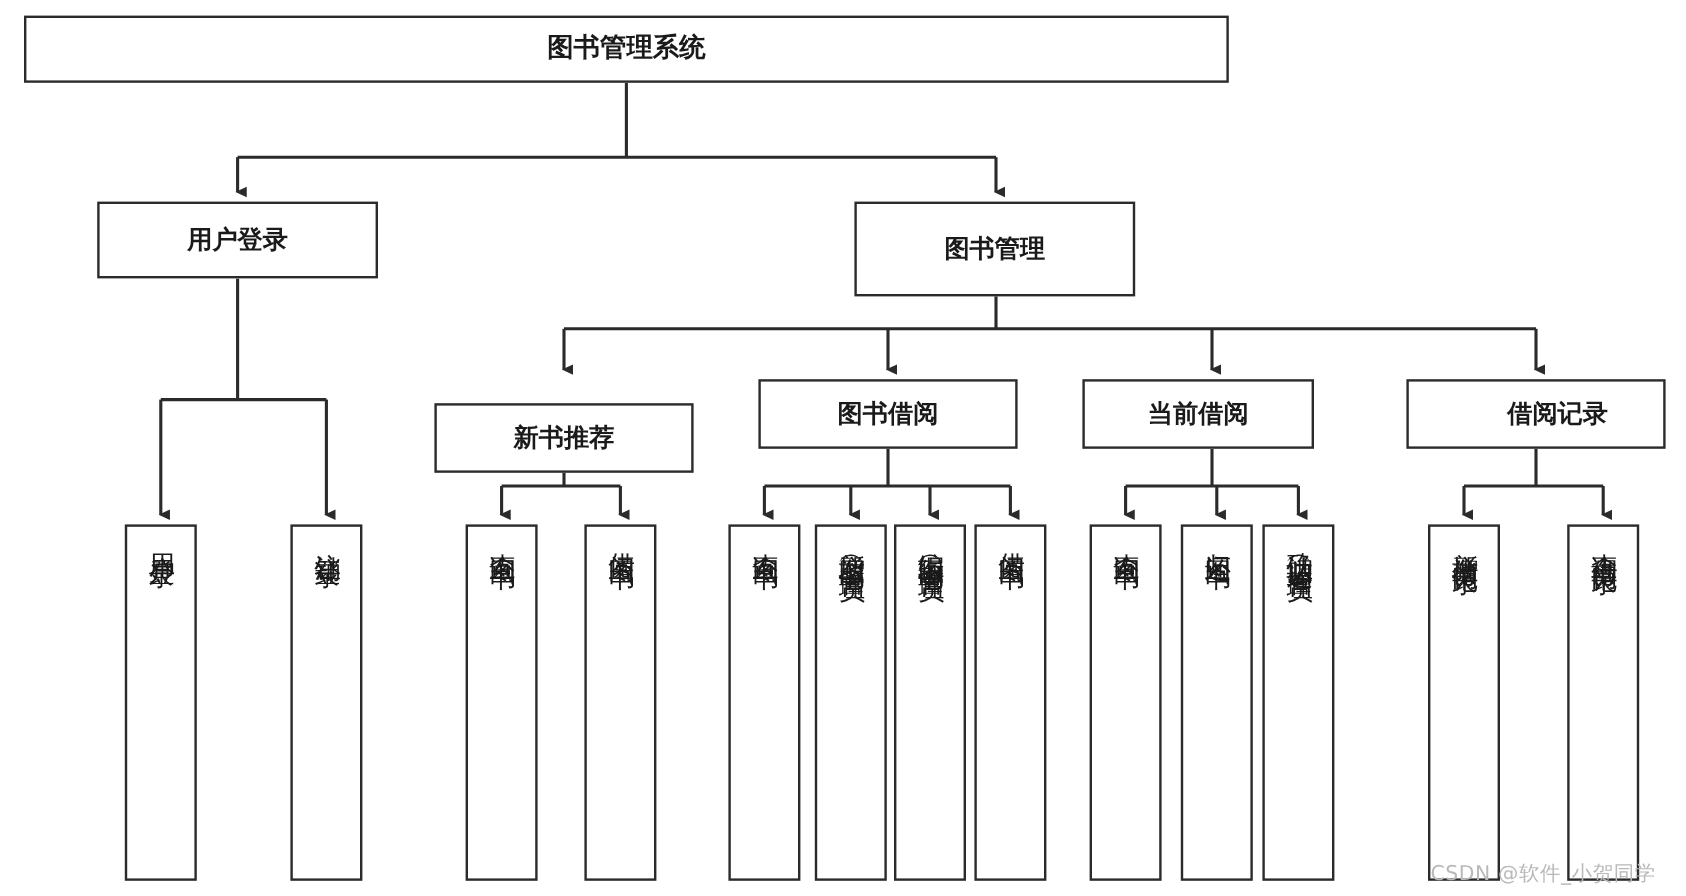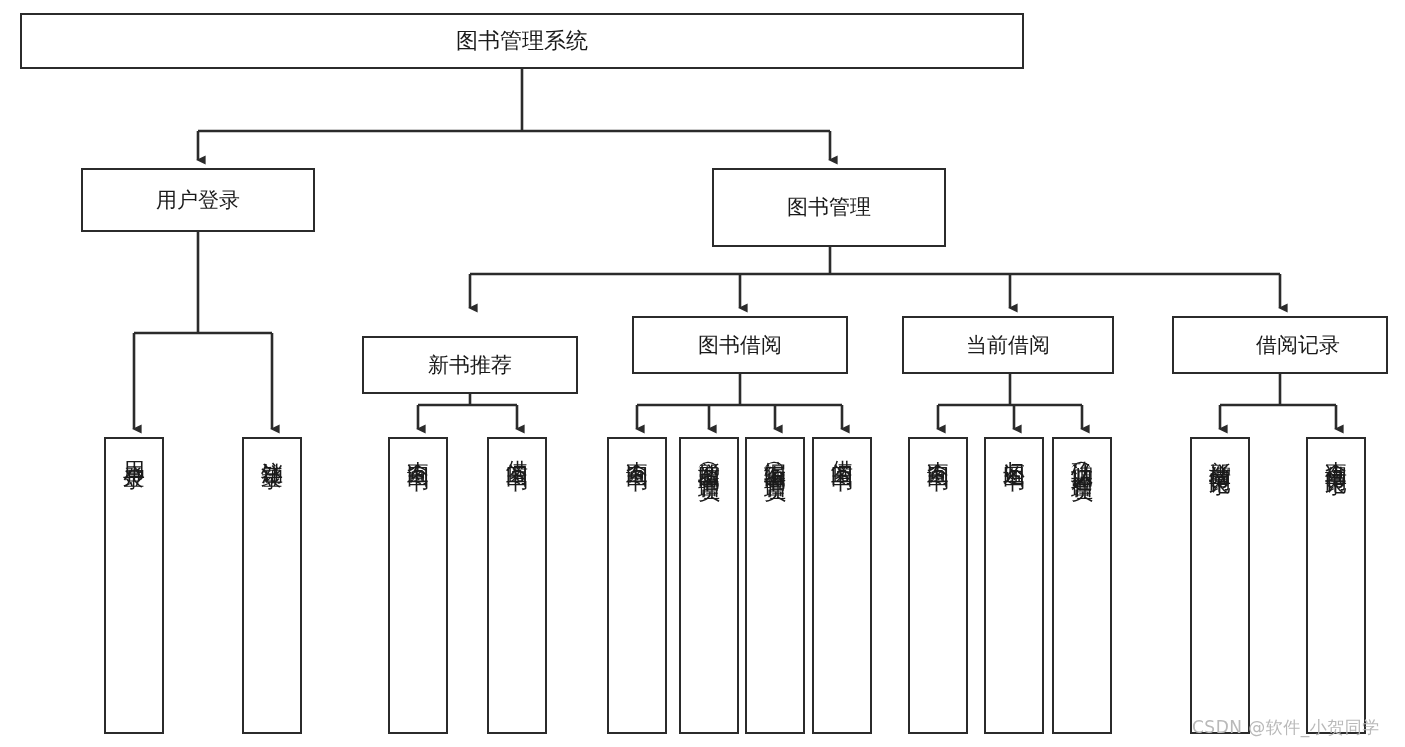--- a/index.html
+++ b/index.html
@@ -35,20 +35,21 @@
     justify-content: center;
   }
   .node .lbl {
     color: #1a1a1a;
     line-height: 1.18;
     text-align: center;
     white-space: nowrap;
   }
   .node.horiz .lbl {
     font-size: 21px;
+    font-weight: bold;
   }
   .node.root .lbl {
     font-size: 22px;
   }
   .node.vert {
     align-items: flex-start;
     justify-content: center;
     padding-top: 4px;
   }
   .node.vert .lbl {
@@ -144,21 +145,21 @@
   <div class="node horiz" id="n-l2-1" style="left: 712px; top: 168px; width: 234px; height: 79px;">
     <span class="lbl">图书管理</span>
   </div>
 
   <div class="node horiz" id="n-l3-0" style="left: 362px; top: 316px; width: 216px; height: 58px; margin-top: 20px;">
     <span class="lbl">新书推荐</span>
   </div>
   <div class="node horiz" id="n-l3-1" style="left: 632px; top: 316px; width: 216px; height: 58px;">
     <span class="lbl">图书借阅</span>
   </div>
-  <div class="node horiz" id="n-l3-2" style="left: 902px; top: 316px; width: 212px; height: 58px;">
+  <div class="node horiz" id="n-l3-2" style="left: 902px; top: 316px; width: 193px; height: 58px;">
     <span class="lbl">当前借阅</span>
   </div>
   <div class="node horiz" id="n-l3-3" style="left: 1172px; top: 316px; width: 216px; height: 58px; padding-left: 36px;">
     <span class="lbl">借阅记录</span>
   </div>
 
   <div class="node vert" id="n-lf-0" style="left: 104px; top: 437px; width: 60px; height: 297px;">
     <span class="lbl">用户登录</span>
   </div>
   <div class="node vert" id="n-lf-1" style="left: 242px; top: 437px; width: 60px; height: 297px;">

